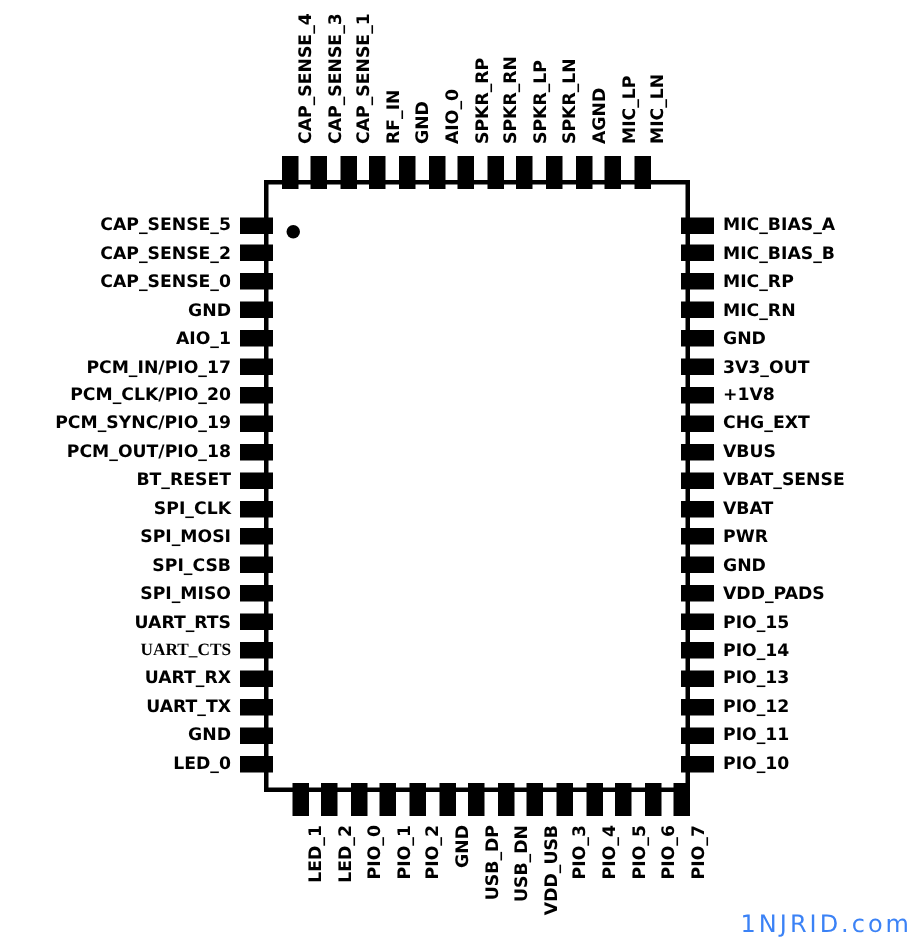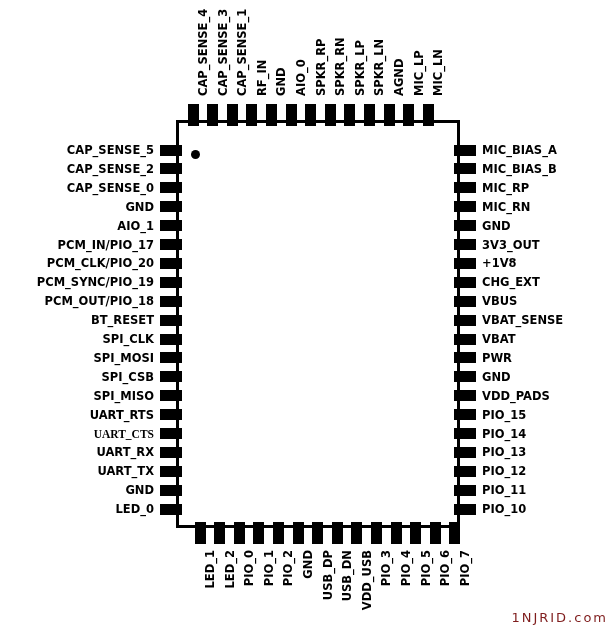--- a/index.html
+++ b/index.html
@@ -46,22 +46,22 @@
   }
   .lbl.left{text-align:right;transform:translateY(-50%);}
   .lbl.right{text-align:left;transform:translateY(-50%);}
   .lbl.vert{
     transform-origin:0 0;
     transform:rotate(-90deg);
   }
   #wm-text{
     position:absolute;
     right:8px;bottom:8px;
-    font-size:13px;
-    color:#7f1d1d;
+    font-size:16px;
+    color:#3b82f6;
     letter-spacing:2px;
     font-family:"DejaVu Sans", sans-serif;
   }
   #wm-cn{
     position:absolute;
     right:8px;bottom:24px;
     font-size:20px;
     color:#c9c9c9;
     letter-spacing:1px;
     font-weight:bold;

